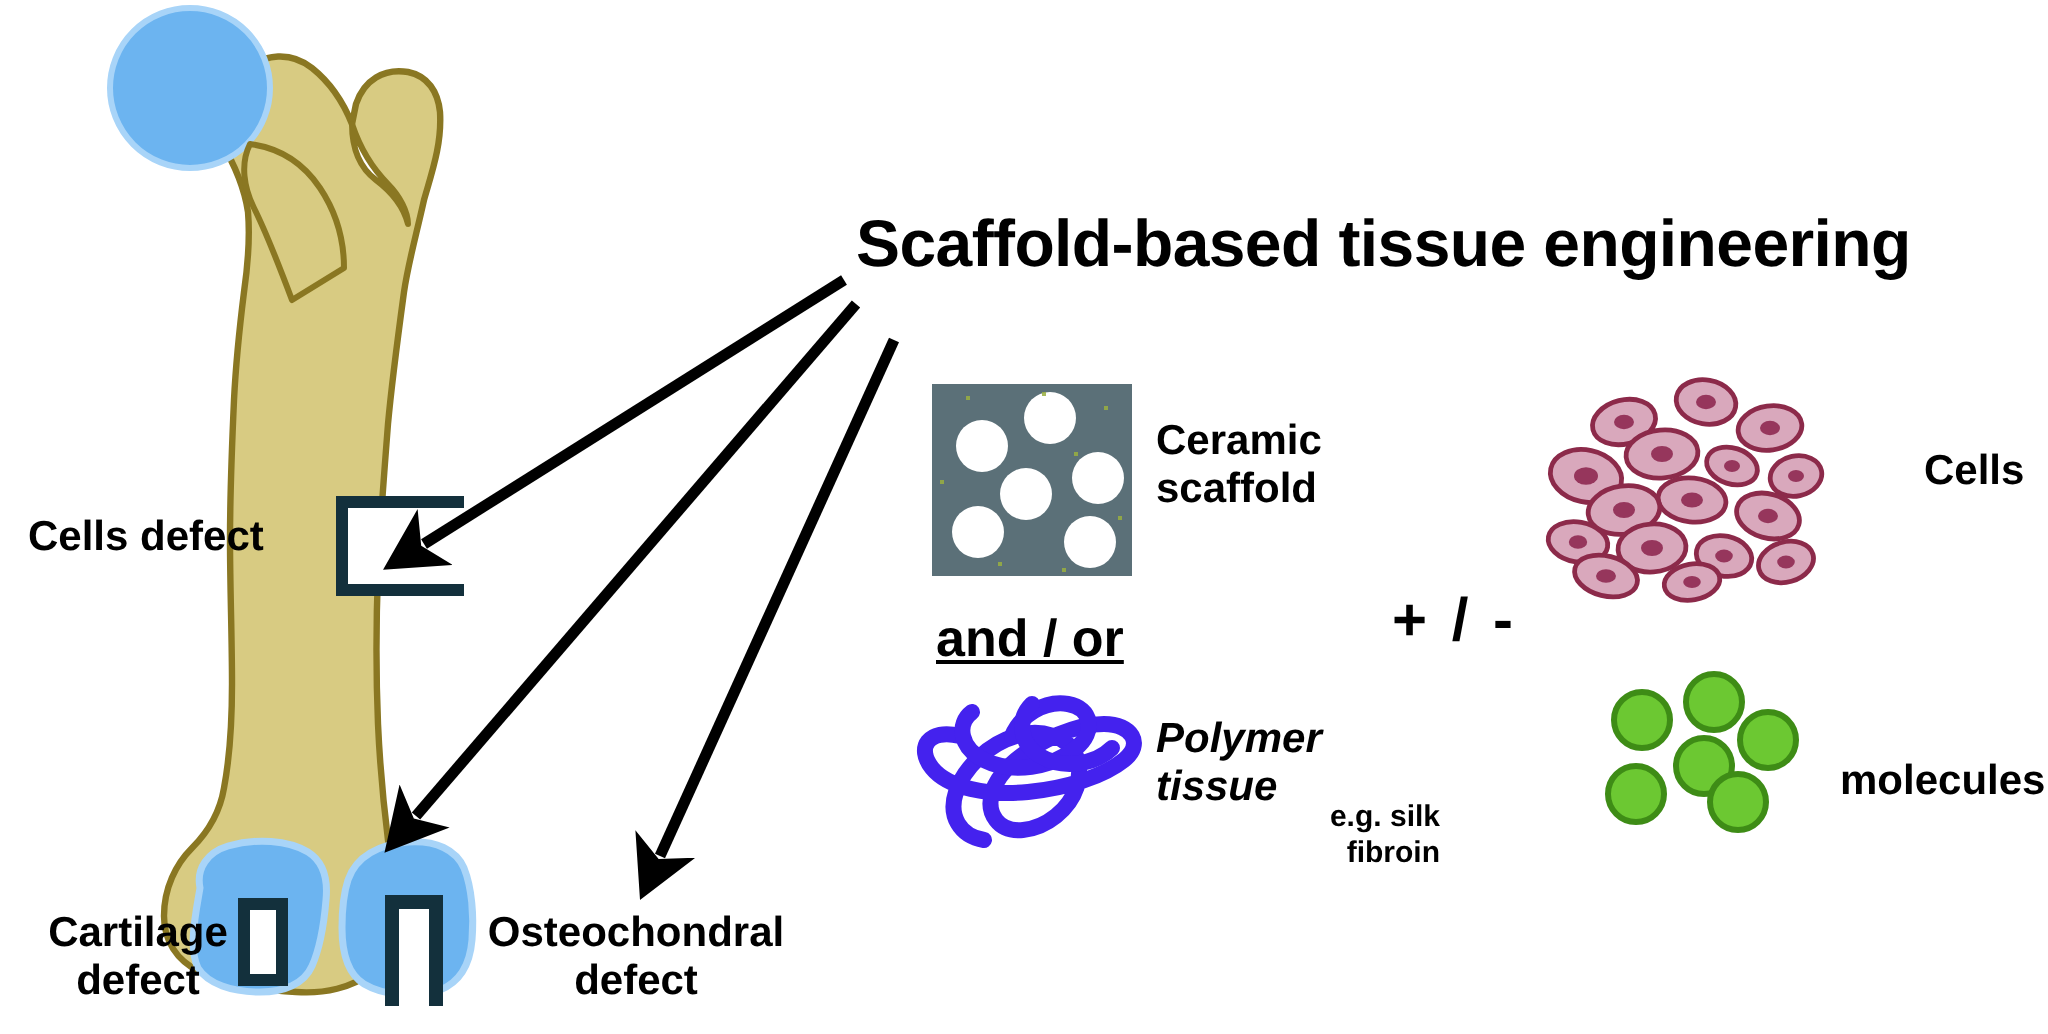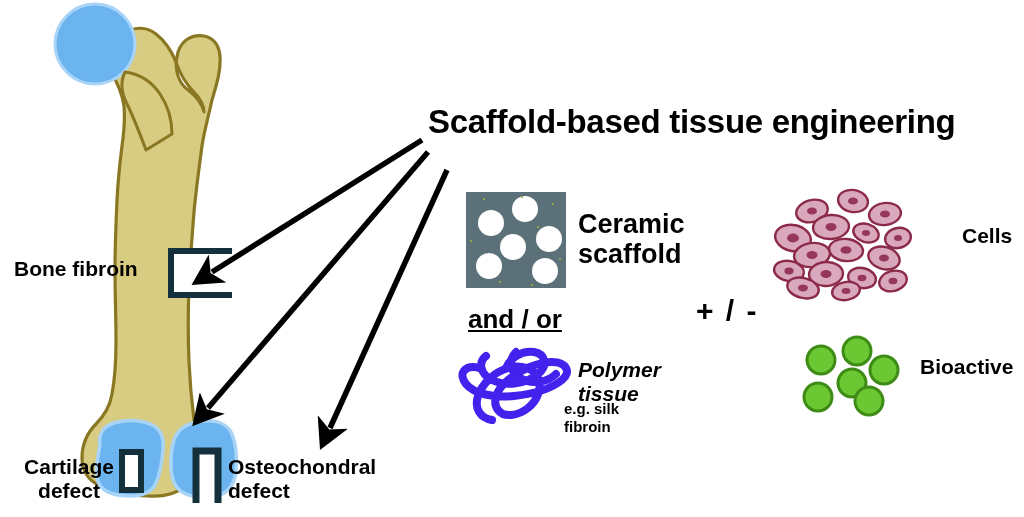--- a/index.html
+++ b/index.html
@@ -13,25 +13,25 @@
   #stage{position:absolute;left:0;top:0;width:1024px;height:381px;}
   svg.layer{position:absolute;left:0;top:0;width:1024px;height:517px;}
   .lbl{position:absolute;color:#000;font-weight:bold;line-height:1.12;}
   .title{
     left:428px;top:104px;width:600px;
     font-size:33px;font-weight:bold;letter-spacing:-0.3px;
     white-space:nowrap;
   }
   .bone-defect{left:14px;top:257px;font-size:21px;}
   .cartilage-defect{left:4px;top:455px;font-size:21px;width:130px;text-align:center;}
-  .osteochondral-defect{left:228px;top:455px;font-size:21px;width:180px;}
-  .ceramic-label{left:578px;top:209px;font-size:27px;width:130px;}
+  .osteochondral-defect{left:228px;top:455px;font-size:21px;width:180px;text-align:center;}
+  .ceramic-label{left:578px;top:209px;font-size:21px;width:130px;}
   .andor-label{left:468px;top:305px;font-size:26px;text-decoration:underline;}
   .polymer-label{left:578px;top:358px;font-size:21px;width:120px;font-style:italic;}
-  .polymer-sub{left:564px;top:400px;font-size:15px;width:110px;text-align:left;line-height:1.2;}
+  .polymer-sub{left:610px;top:400px;font-size:15px;width:110px;text-align:right;line-height:1.2;}
   .plusminus{left:696px;top:294px;font-size:30px;letter-spacing:2px;}
   .cells-label{left:920px;top:224px;font-size:21px;margin-left:42px;}
   .bioactive-label{left:920px;top:355px;font-size:21px;width:110px;}
 </style>
 </head>
 <body>
 
 <div id="stage">
 
   <svg class="layer" viewBox="0 0 1024 517">
@@ -201,21 +201,21 @@
       <circle cx="857" cy="351" r="14"></circle>
       <circle cx="884" cy="370" r="14"></circle>
       <circle cx="852" cy="383" r="14"></circle>
       <circle cx="818" cy="397" r="14"></circle>
       <circle cx="869" cy="401" r="14"></circle>
     </g>
   </svg>
 
   <div class="lbl title">Scaffold-based tissue engineering</div>
 
-  <div class="lbl bone-defect">Bone fibroin</div>
+  <div class="lbl bone-defect">Cells defect</div>
 
   <div class="lbl cartilage-defect">
     <span>Cartilage</span><br>
     <span>defect</span>
   </div>
 
   <div class="lbl osteochondral-defect">
     <span>Osteochondral</span><br>
     <span>defect</span>
   </div>
@@ -235,16 +235,17 @@
   <div class="lbl polymer-sub">
     <span>e.g. silk</span><br>
     <span>fibroin</span>
   </div>
 
   <div class="lbl plusminus">+ / -</div>
 
   <div class="lbl cells-label">Cells</div>
 
   <div class="lbl bioactive-label">
-    <span>Bioactive</span><br>
+    <br>
+    <span>molecules</span>
   </div>
 
 </div>
 
 </body></html>

